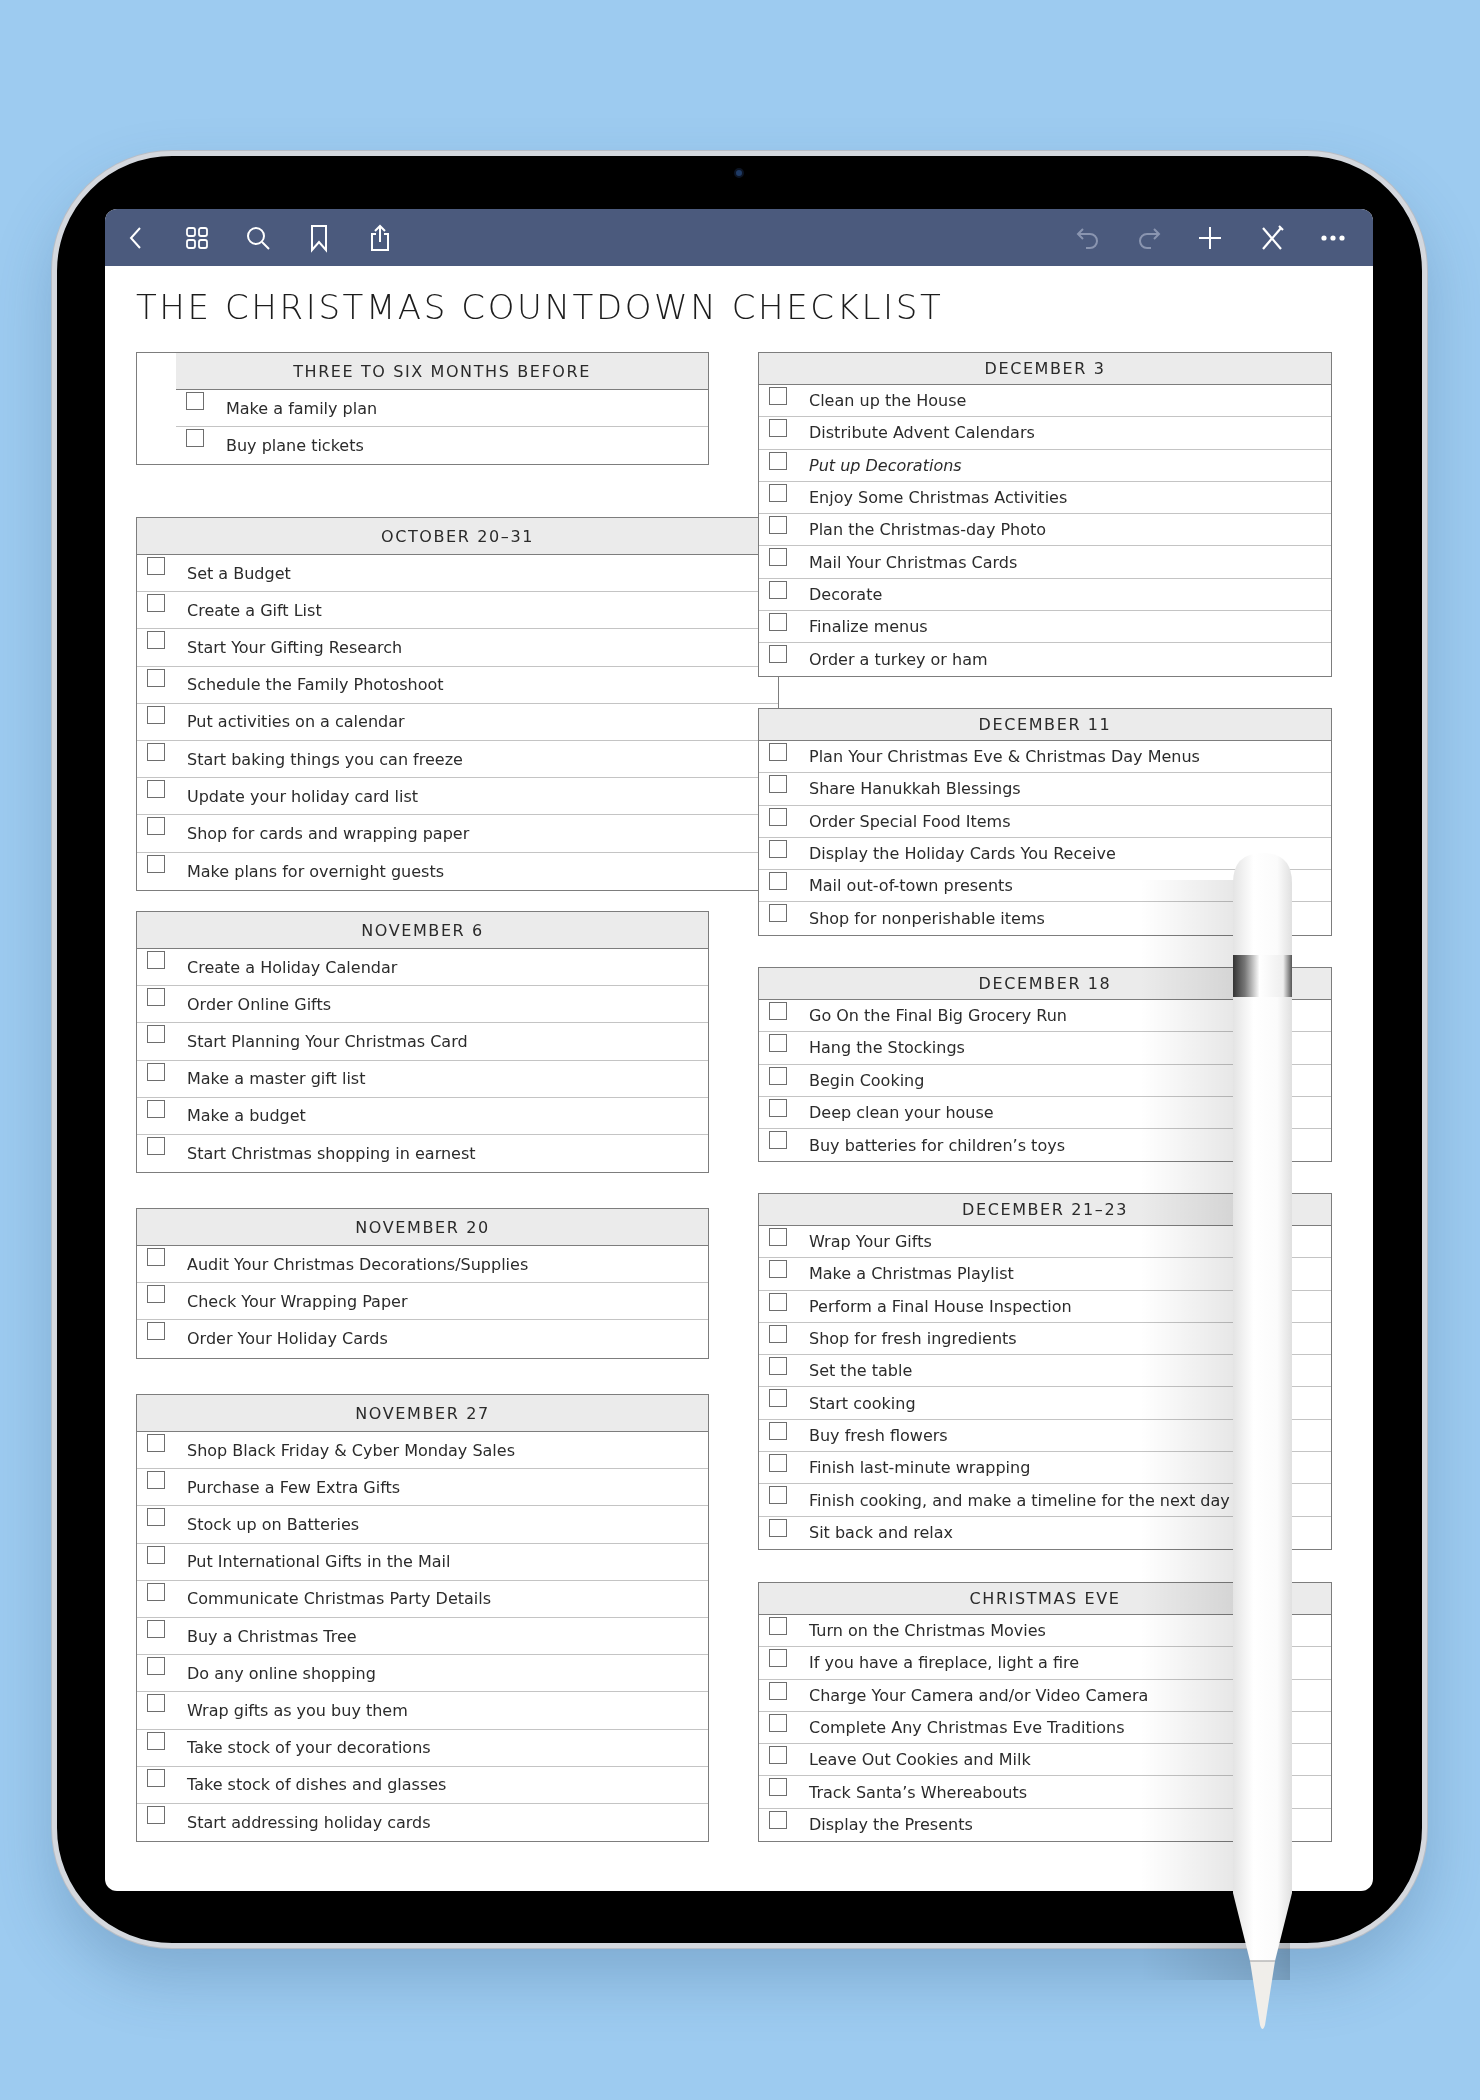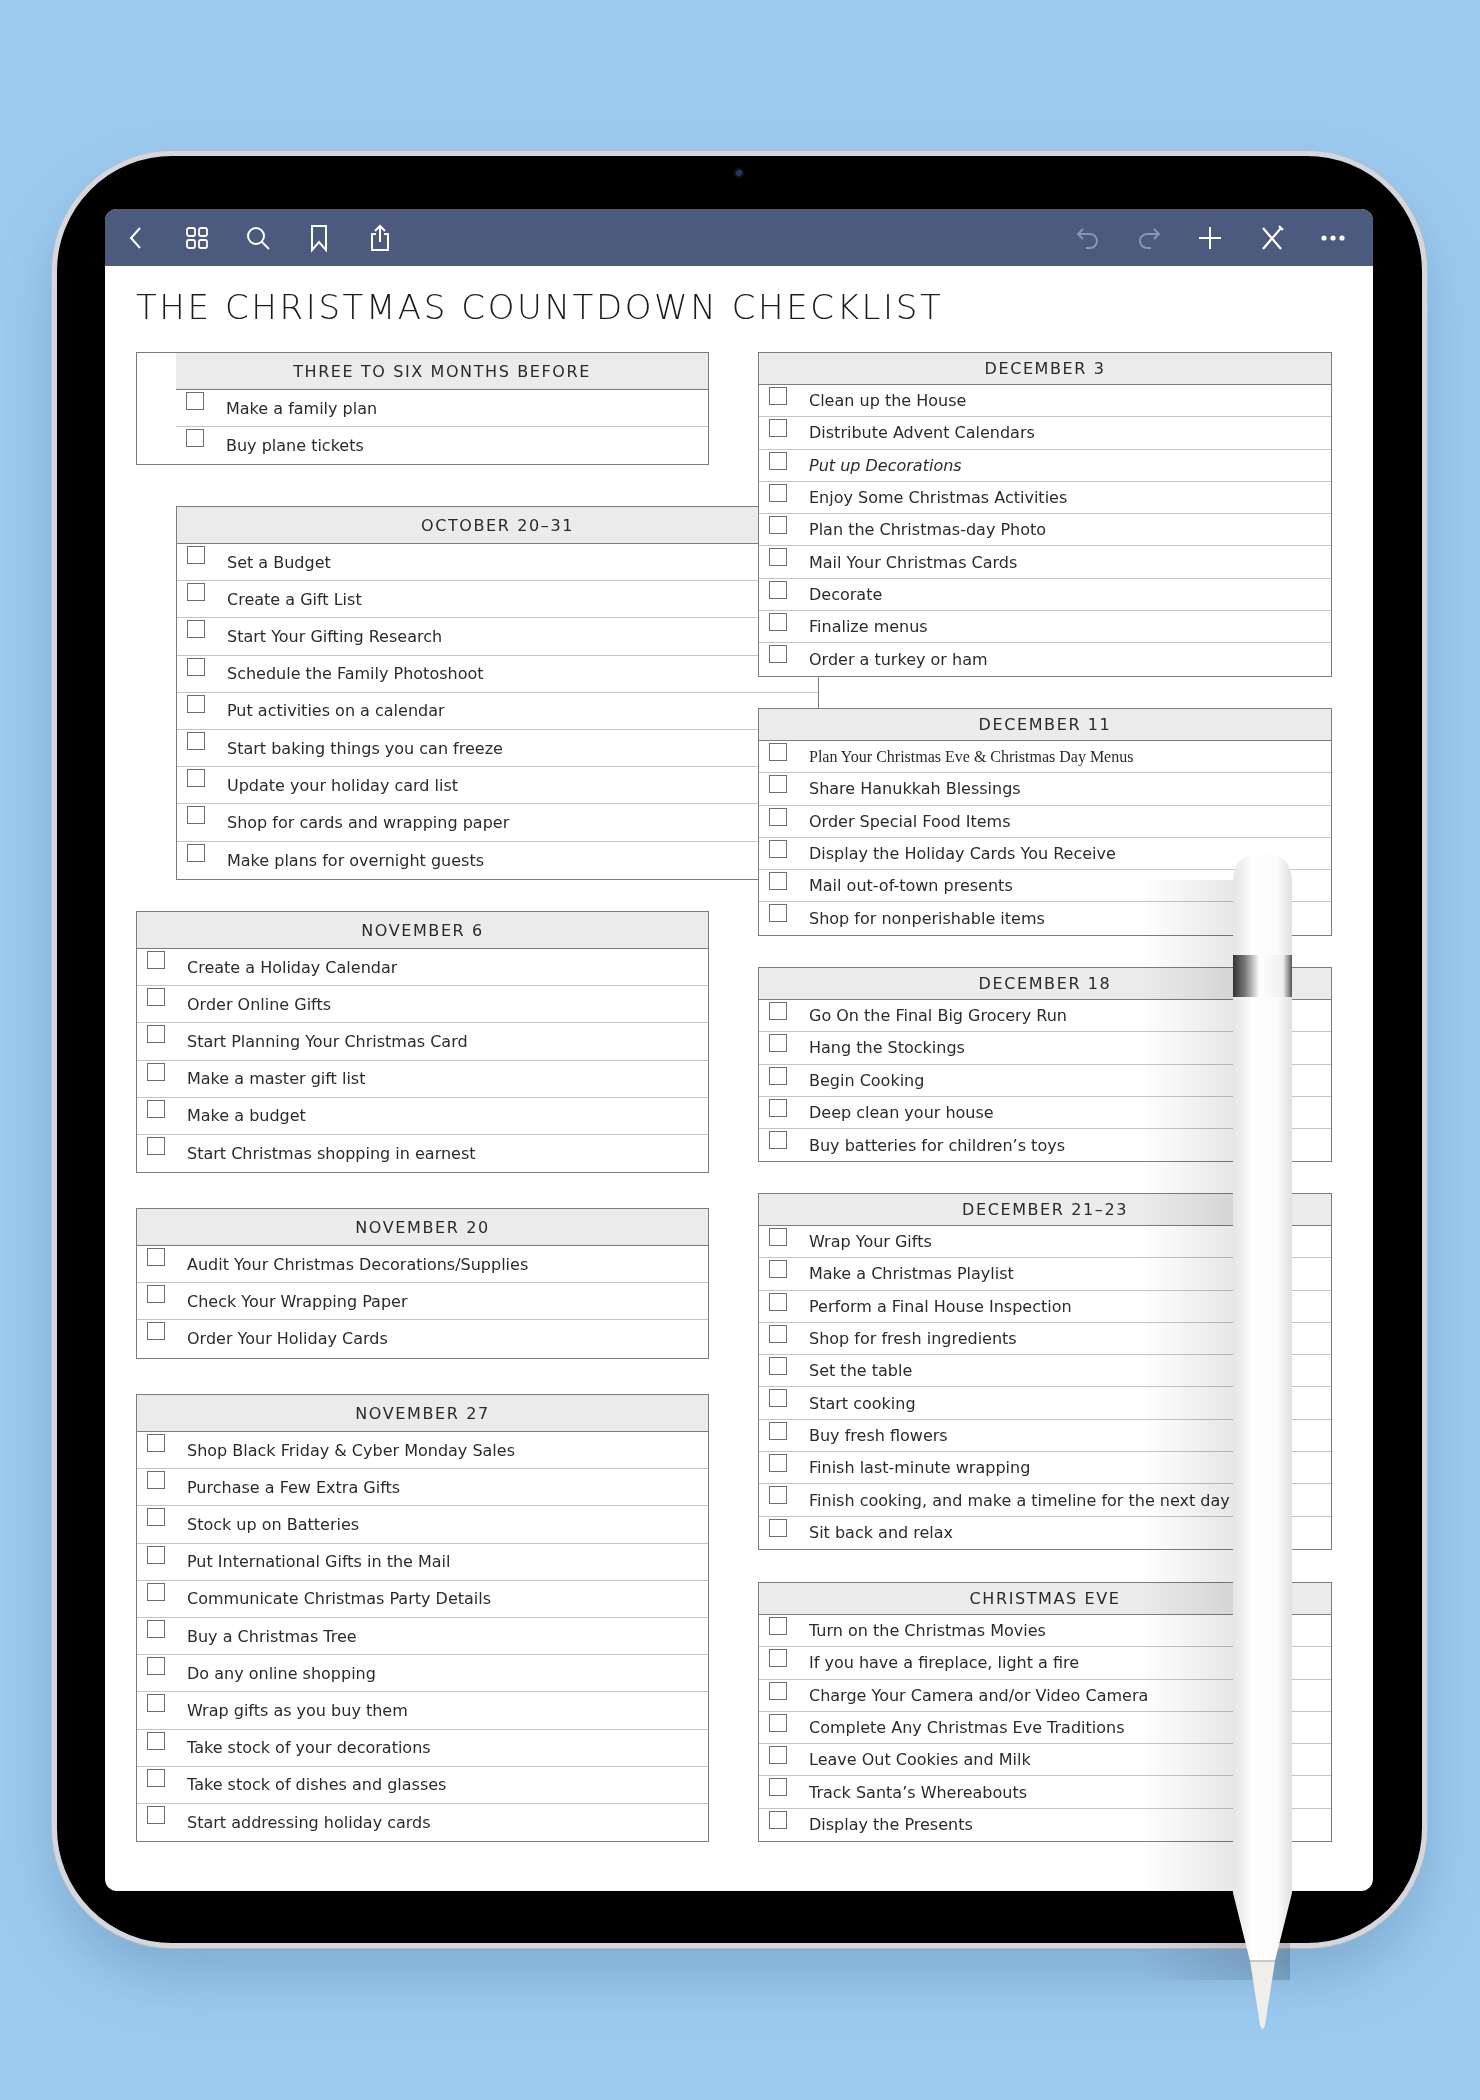--- a/index.html
+++ b/index.html
@@ -166,21 +166,21 @@
         <div class="sec-head" style="height: 37px;">THREE TO SIX MONTHS BEFORE</div>
         <div class="row" style="height: 37.2px;">
           <div class="cb"></div>
           <span class="lbl">Make a family plan</span>
         </div>
         <div class="row" style="height: 37.2px;">
           <div class="cb"></div>
           <span class="lbl">Buy plane tickets</span>
         </div>
       </div>
-      <div class="section" style="left: 31px; top: 297px; width: 643px; margin-left: 40px;">
+      <div class="section" style="left: 31px; top: 308px; width: 643px;">
         <div class="sec-head" style="height: 37px;">OCTOBER 20–31</div>
         <div class="row" style="height: 37.2px;">
           <div class="cb"></div>
           <span class="lbl">Set a Budget</span>
         </div>
         <div class="row" style="height: 37.2px;">
           <div class="cb"></div>
           <span class="lbl">Create a Gift List</span>
         </div>
         <div class="row" style="height: 37.2px;">
@@ -335,21 +335,21 @@
           <div class="cb"></div>
           <span class="lbl">Finalize menus</span>
         </div>
         <div class="row" style="height: 32.3px;">
           <div class="cb"></div>
           <span class="lbl">Order a turkey or ham</span>
         </div>
       </div>
       <div class="section" style="left: 653px; top: 499px; width: 574px;">
         <div class="sec-head" style="height: 32px;">DECEMBER 11</div>
-        <div class="row" style="height: 32.3px; font-family: Liberation Serif, serif;">
+        <div class="row" style="height: 32.3px;">
           <div class="cb"></div>
           <span class="lbl">Plan Your Christmas Eve &amp; Christmas Day Menus</span>
         </div>
         <div class="row" style="height: 32.3px;">
           <div class="cb"></div>
           <span class="lbl">Share Hanukkah Blessings</span>
         </div>
         <div class="row" style="height: 32.3px;">
           <div class="cb"></div>
           <span class="lbl">Order Special Food Items</span>

